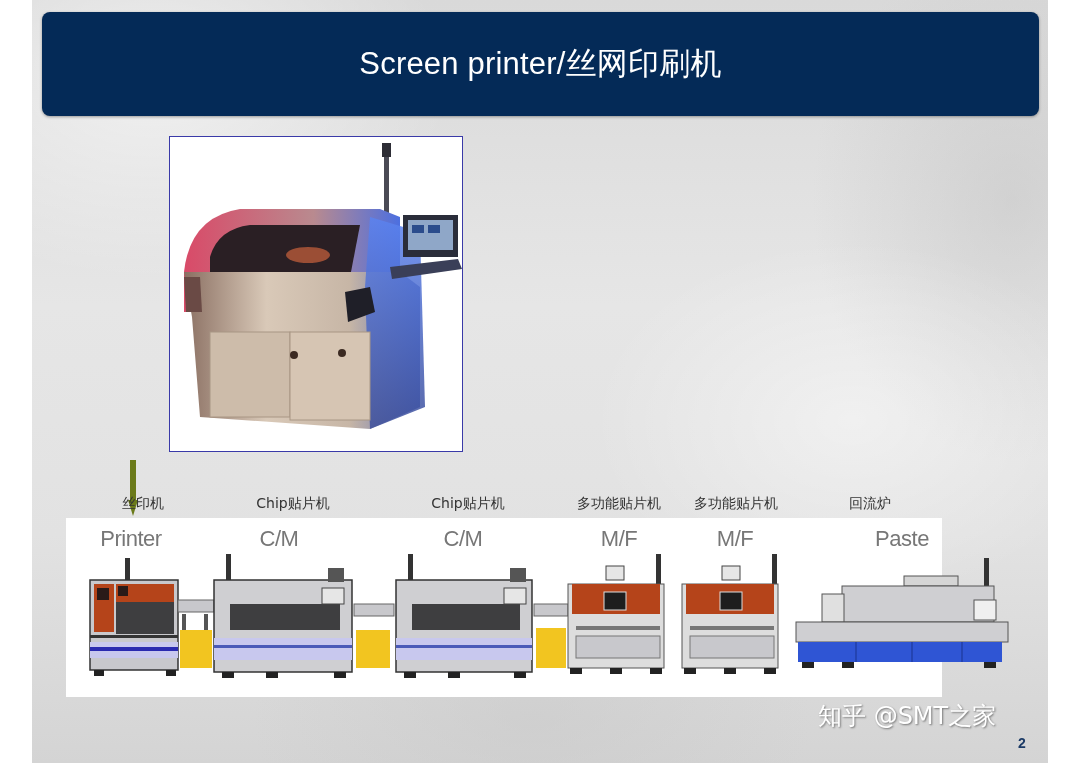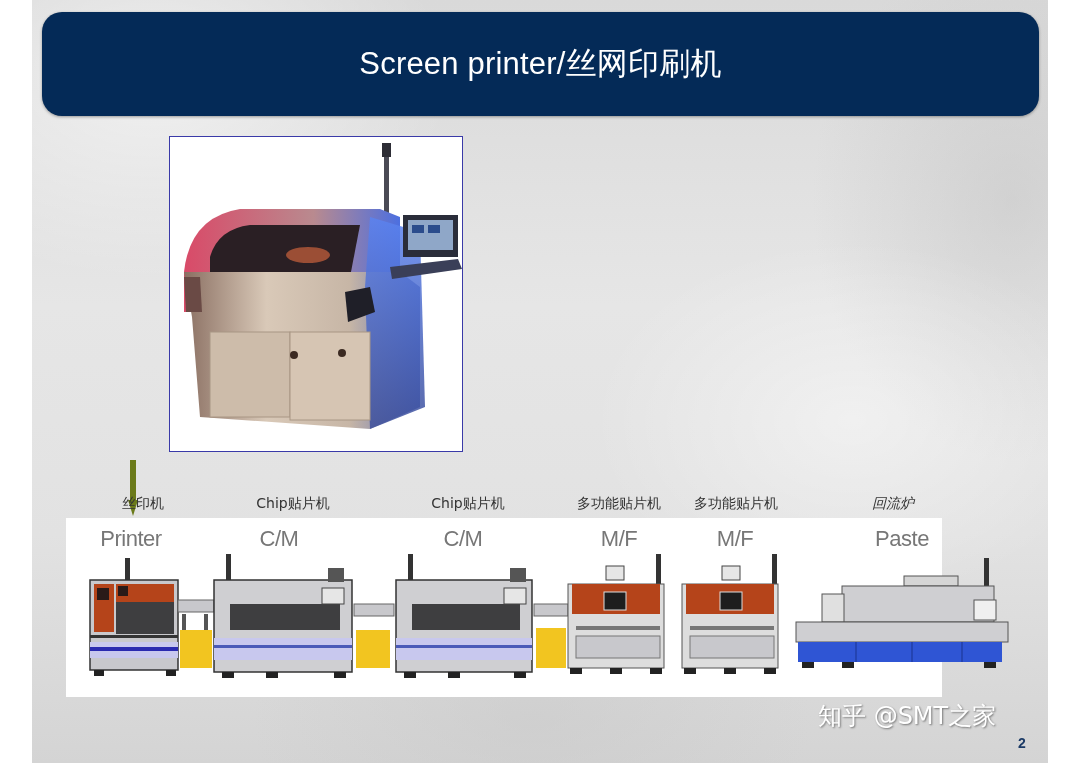--- a/index.html
+++ b/index.html
@@ -12,21 +12,21 @@
       position: absolute; left: 32px; top: 0; width: 1016px; height: 763px;
       background:
         radial-gradient(ellipse 300px 200px at 120px 80px, rgba(255,255,255,0.55), transparent),
         radial-gradient(ellipse 260px 180px at 820px 420px, rgba(255,255,255,0.45), transparent),
         radial-gradient(ellipse 280px 160px at 500px 720px, rgba(200,200,200,0.5), transparent),
         radial-gradient(ellipse 200px 260px at 980px 200px, rgba(190,190,190,0.45), transparent),
         linear-gradient(180deg, #d9d9d9 0%, #e6e6e6 40%, #e2e2e2 70%, #d4d4d4 100%);
     }
     .title-bar {
       position: absolute; left: 10px; top: 12px; width: 997px; height: 104px;
-      background: #042a57; border-radius: 20px;
+      background: #042a57; border-radius: 8px;
       box-shadow: 0 1px 3px rgba(0,0,0,0.35);
       display: flex; align-items: center; justify-content: center;
     }
     .title-text {
       color: #ffffff; font-size: 31px; letter-spacing: 0.2px;
       font-family: "Liberation Sans", sans-serif;
     }
     .photo-frame {
       position: absolute; left: 137px; top: 136px; width: 292px; height: 314px;
       border: 1.5px solid #3a3aa8; background: #ffffff; overflow: hidden;
@@ -128,21 +128,21 @@
   <svg class="arrow" viewBox="0 0 10 56">
     <rect x="2" y="0" width="6" height="42" fill="#6b7a1a"></rect>
     <polygon points="0,40 10,40 5,56" fill="#6b7a1a"></polygon>
   </svg>
 
   <div class="cn-label" style="left:111px;">丝印机</div>
   <div class="cn-label" style="left:261px;">Chip贴片机</div>
   <div class="cn-label" style="left:436px;">Chip贴片机</div>
   <div class="cn-label" style="left:587px;">多功能贴片机</div>
   <div class="cn-label" style="left:704px;">多功能贴片机</div>
-  <div class="cn-label" style="left:861px;font-style:italic;">回流炉</div>
+  <div class="cn-label" style="left:838px;">回流炉</div>
 
   <div class="line-panel">
     <div class="en-label" style="left:65px;">Printer</div>
     <div class="en-label" style="left:213px;">C/M</div>
     <div class="en-label" style="left:397px;">C/M</div>
     <div class="en-label" style="left:553px;">M/F</div>
     <div class="en-label" style="left:669px;">M/F</div>
     <div class="en-label" style="left:836px;">Paste</div>
 
     <svg width="948" height="179" viewBox="0 0 948 179" style="position:absolute;left:0;top:0;">

